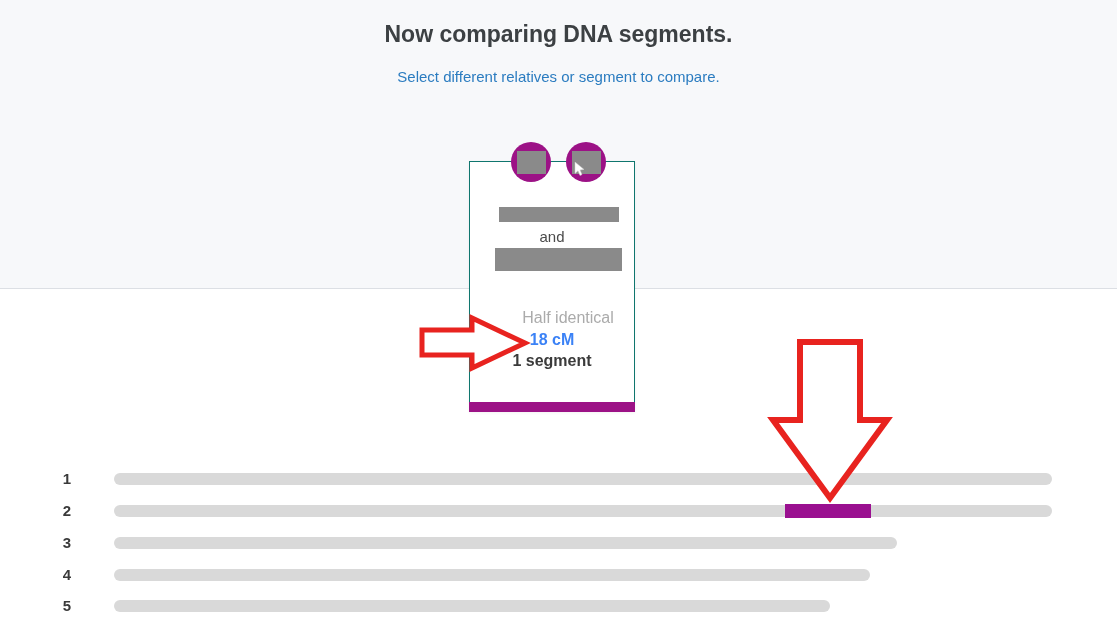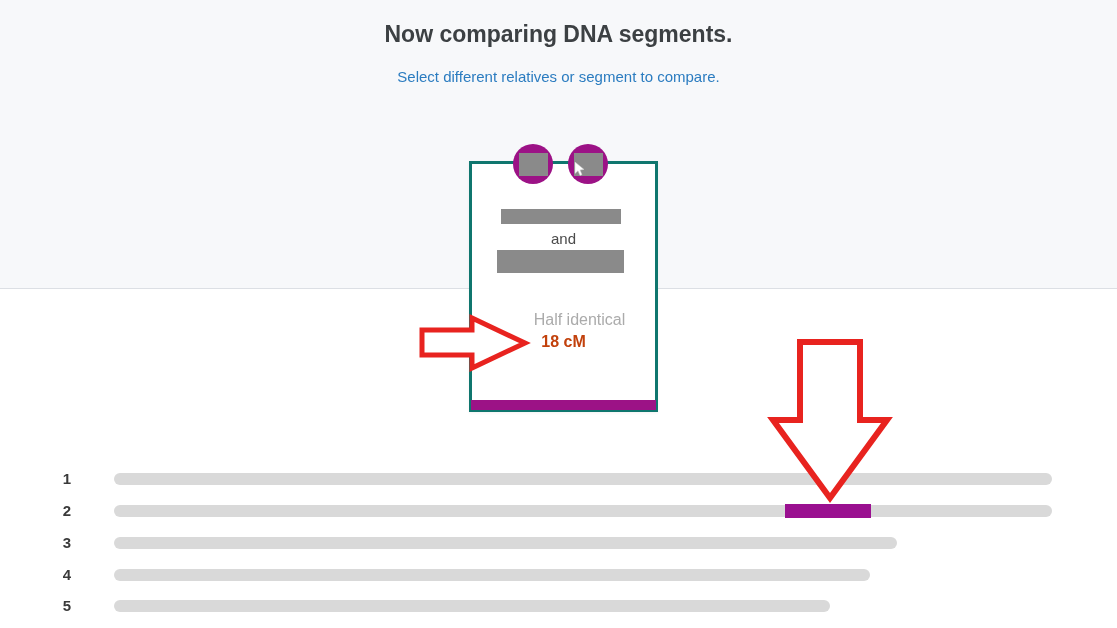--- a/index.html
+++ b/index.html
@@ -14,36 +14,36 @@
 
   
   .header{position:absolute;left:0;top:0;width:1117px;height:289px;
     background:var(--header-bg);border-bottom:1px solid #dcdfe4;}
   .title{position:absolute;top:21px;left:0;width:100%;text-align:center;
     font-size:23px;font-weight:bold;color:var(--text-dark);}
   .subtitle{position:absolute;top:68px;left:0;width:100%;text-align:center;
     font-size:15px;color:var(--link-blue);cursor:pointer;}
 
   
-  .card{position:absolute;left:469px;top:161px;width:189px;height:251px;
-    background:#fff;border:3px solid #0f766e;box-shadow:0 1px 3px rgba(0,0,0,.05);padding-left:44px;}
+  .card{position:absolute;left:469px;top:161px;width:166px;height:251px;
+    background:#fff;border:1px solid #0f766e;box-shadow:0 1px 3px rgba(0,0,0,.05);padding-left:44px;}
   .avatar{position:absolute;top:-20px;width:40px;height:40px;border-radius:50%;
     background:var(--brand-magenta);cursor:pointer;}
   .avatar-1{left:41px;} .avatar-2{left:96px;}
   .avatar .redact-square{position:absolute;left:6px;top:9px;width:29px;height:23px;
     background:var(--redaction-gray);}
   .name-redact{position:absolute;background:var(--redaction-gray);}
   .name-redact-1{left:29px;top:45px;width:120px;height:15px;}
   .name-redact-2{left:25px;top:86px;width:127px;height:23px;}
   .and-text{position:absolute;top:66px;left:0;width:100%;text-align:center;
     font-size:15px;color:#4b4b4b;}
   .match-type{position:absolute;top:147px;left:16px;width:100%;text-align:center;
     font-size:16px;color:var(--text-muted);}
   .shared-cm{position:absolute;top:169px;left:0;width:100%;text-align:center;
-    font-size:16px;font-weight:bold;color:#c2410c;}
+    font-size:16px;font-weight:bold;color:#3b82f6;}
   .shared-seg{position:absolute;top:190px;left:0;width:100%;text-align:center;
     font-size:16px;font-weight:bold;color:#3b3b3b;}
   .card-footer-bar{position:absolute;left:-1px;right:-1px;bottom:-1px;height:10px;
     background:var(--brand-magenta);}
 
   
   .chrom-label{position:absolute;left:55px;width:24px;height:16px;line-height:16px;
     text-align:center;font-size:15px;font-weight:bold;color:#3a3a3a;}
   .chrom-bar{position:absolute;left:114px;height:12px;border-radius:6px;
     background:var(--bar-gray);}
@@ -71,20 +71,21 @@
       <div class="redact-square"></div>
     </div>
     <div class="avatar avatar-2">
       <div class="redact-square"></div>
     </div>
     <div class="name-redact name-redact-1"></div>
     <div class="and-text">and</div>
     <div class="name-redact name-redact-2"></div>
     <div class="match-type">Half identical</div>
     <div class="shared-cm">18 cM</div>
+    <div class="shared-seg">1 segment</div>
     <div class="card-footer-bar"></div>
   </div>
 
   <svg class="mouse-cursor" width="11" height="15" viewBox="0 0 11 15">
     <path d="M1,0 L1,11.5 L4,8.8 L6,13.5 L8,12.6 L6,8 L10,7.4 Z" fill="#ffffff" stroke="#cfcfcf" stroke-width="0.5"></path>
   </svg>
 
   <div>
       <div class="chrom-label" style="top: 471px;">1</div>
       <div class="chrom-bar" style="top: 473px; width: 938px;"></div>

